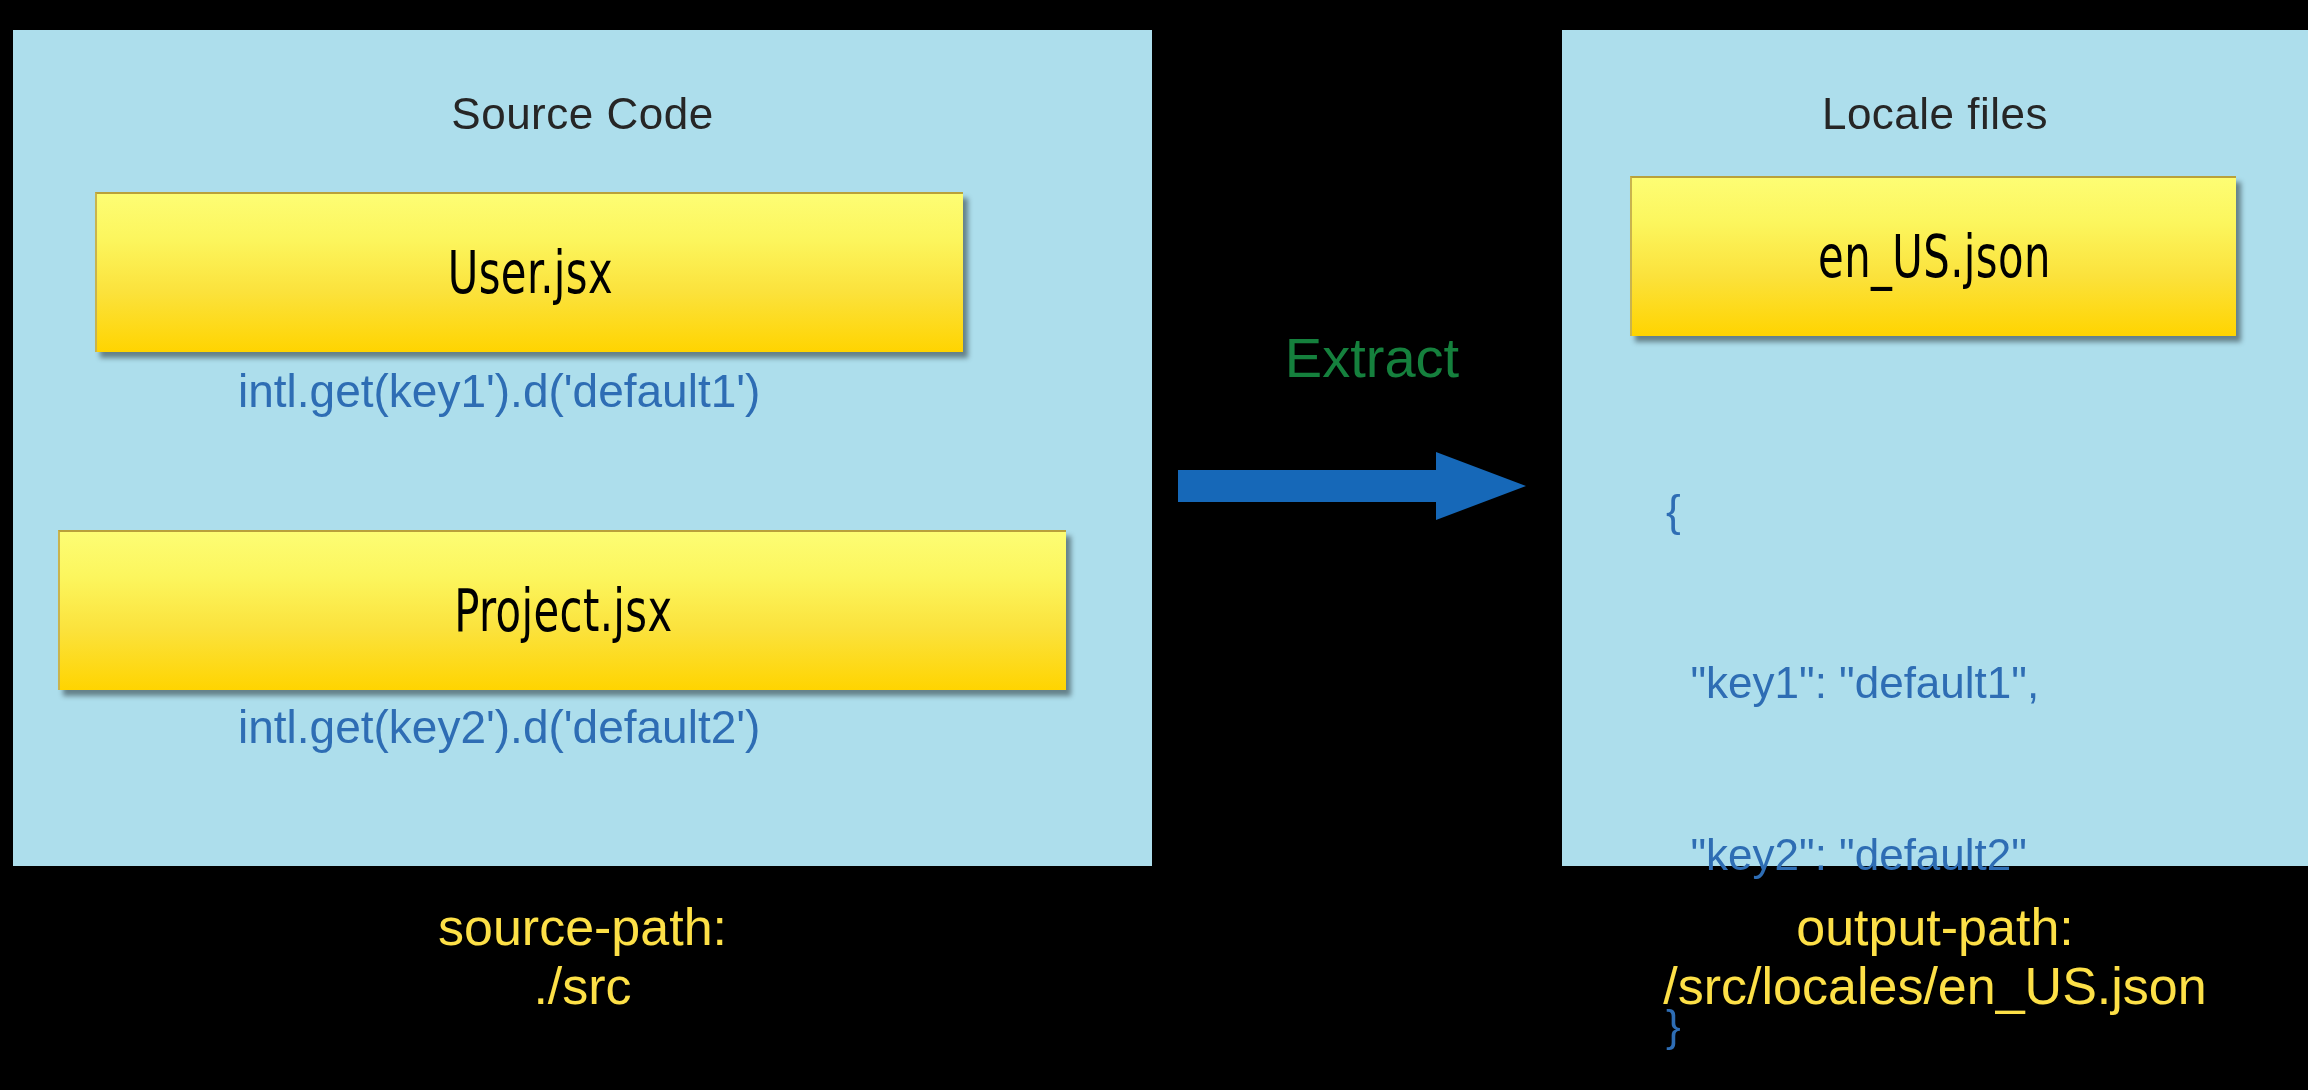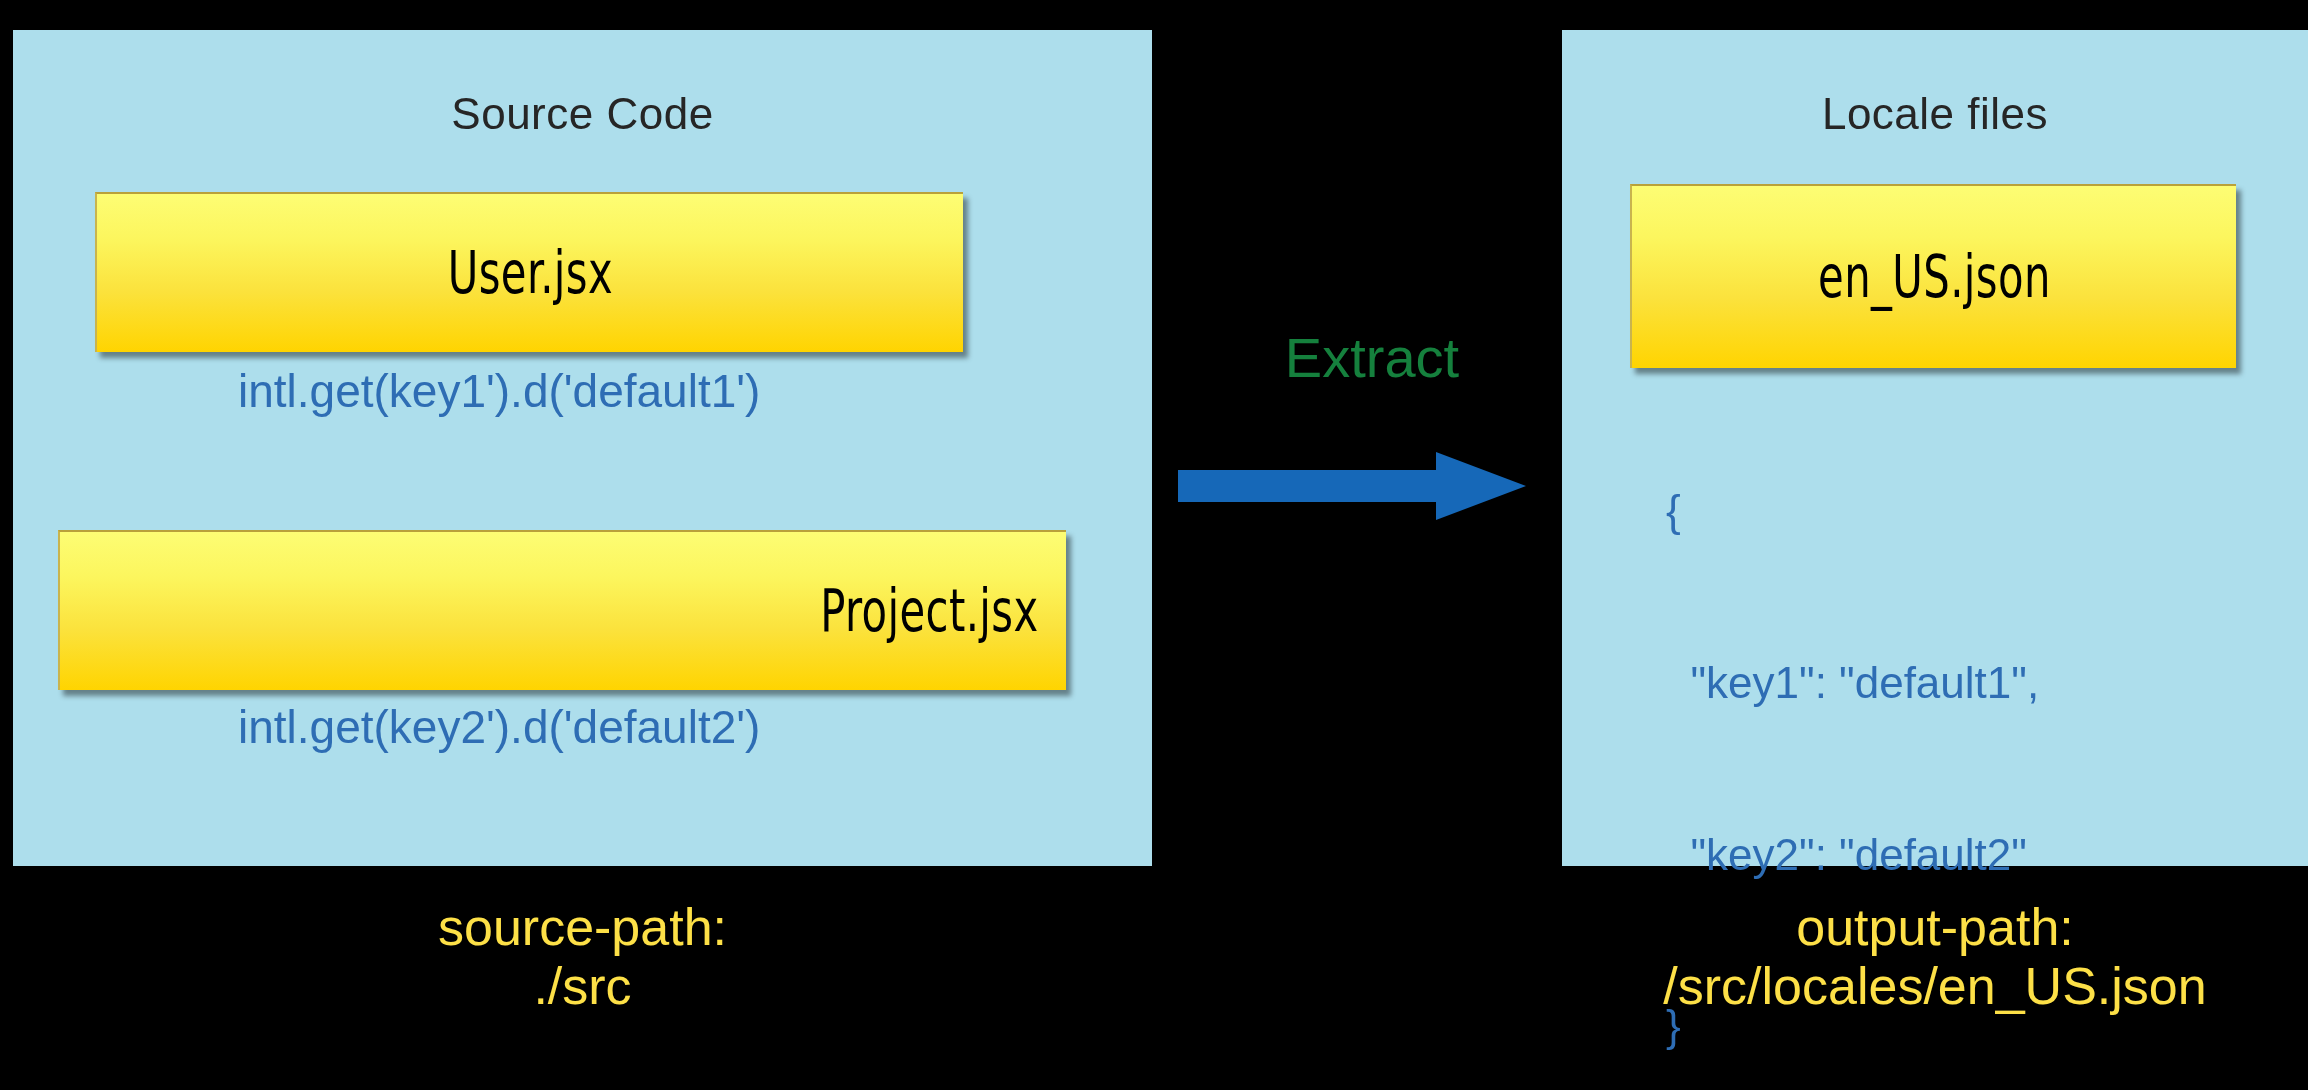--- a/index.html
+++ b/index.html
@@ -59,22 +59,22 @@
     color: #000000;
     font-size: 58px;
     line-height: 1;
     font-family: "DejaVu Sans Condensed", "Liberation Sans Narrow", "Liberation Sans", sans-serif;
     transform: scaleX(0.80);
     white-space: nowrap;
     letter-spacing: 0.5px;
   }
 
   #box-user    { left: 58px;  top: 192px; width: 868px; height: 160px; margin-left: 37px; }
-  #box-project { left: 58px;  top: 530px; width: 1008px; height: 160px; justify-content: flex-end; }
-  #box-enus    { left: 1630px; top: 184px; width: 606px;  height: 184px; text-align: center; }
+  #box-project { left: 58px;  top: 530px; width: 1008px; height: 160px; }
+  #box-enus    { left: 1630px; top: 176px; width: 606px;  height: 160px; text-align: center; }
 
   
   .code-caption {
     position: absolute;
     color: #2E6DB4;
     font-size: 46px;
     line-height: 1;
     white-space: nowrap;
   }
   #code-user    { left: 238px; top: 368px; }

